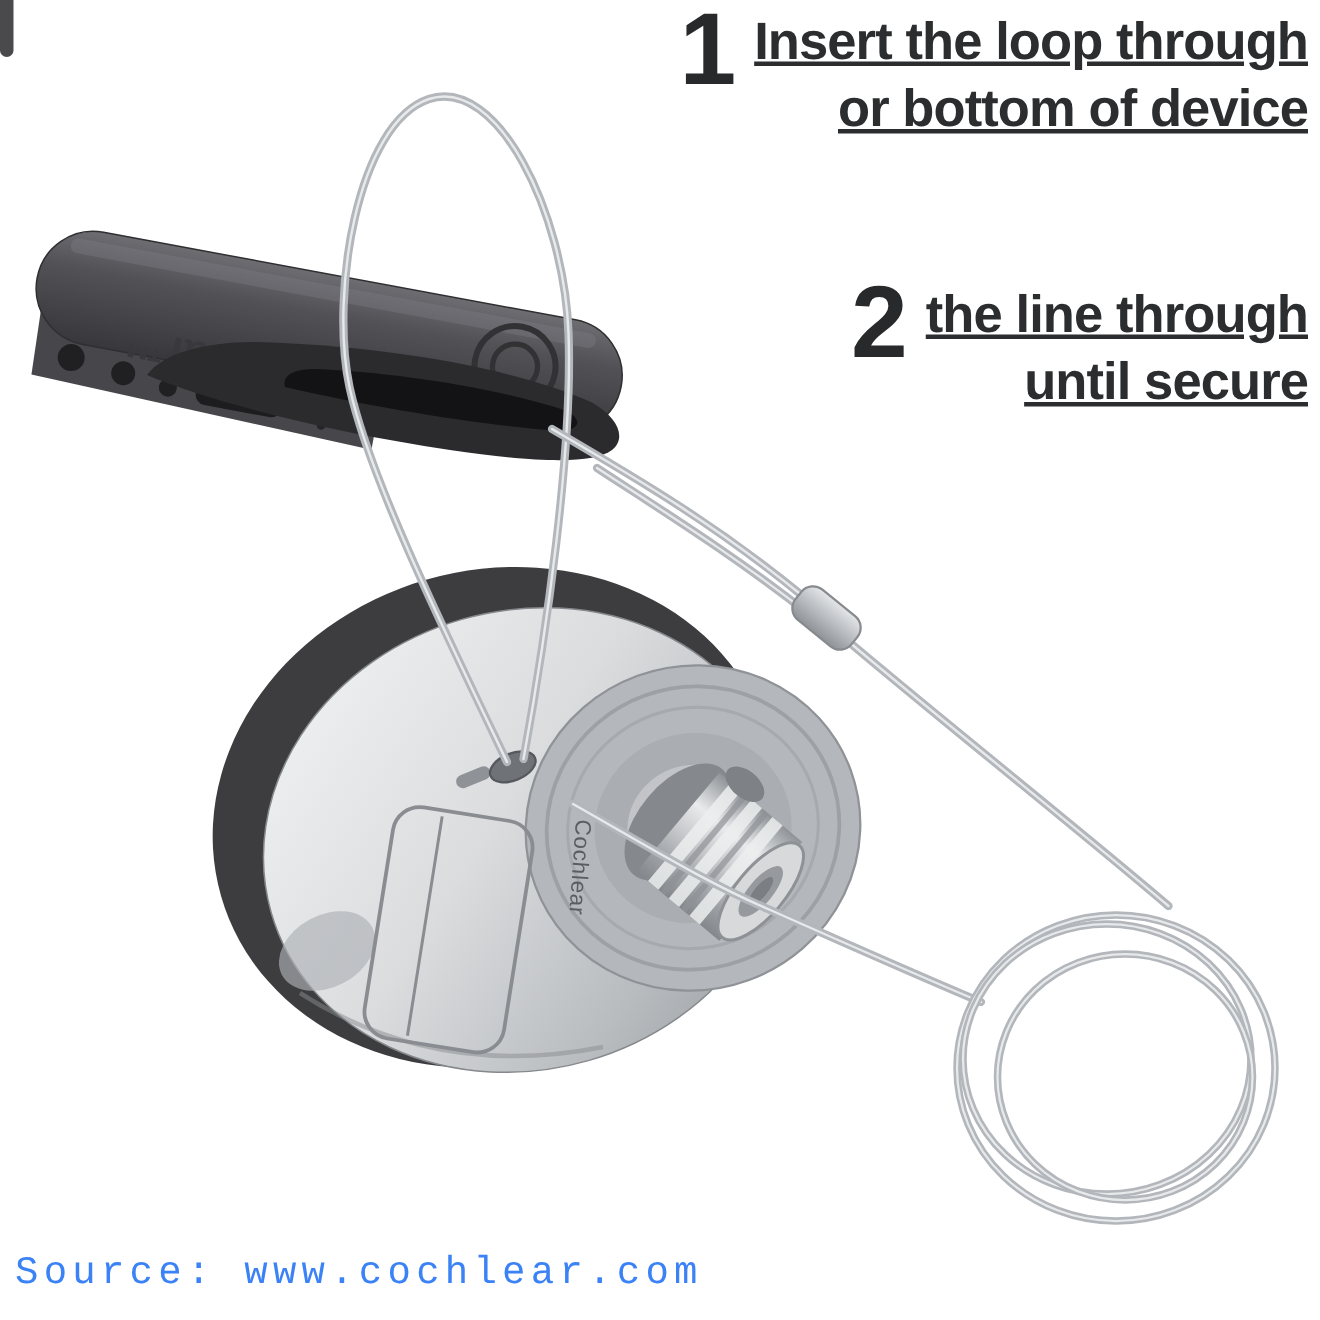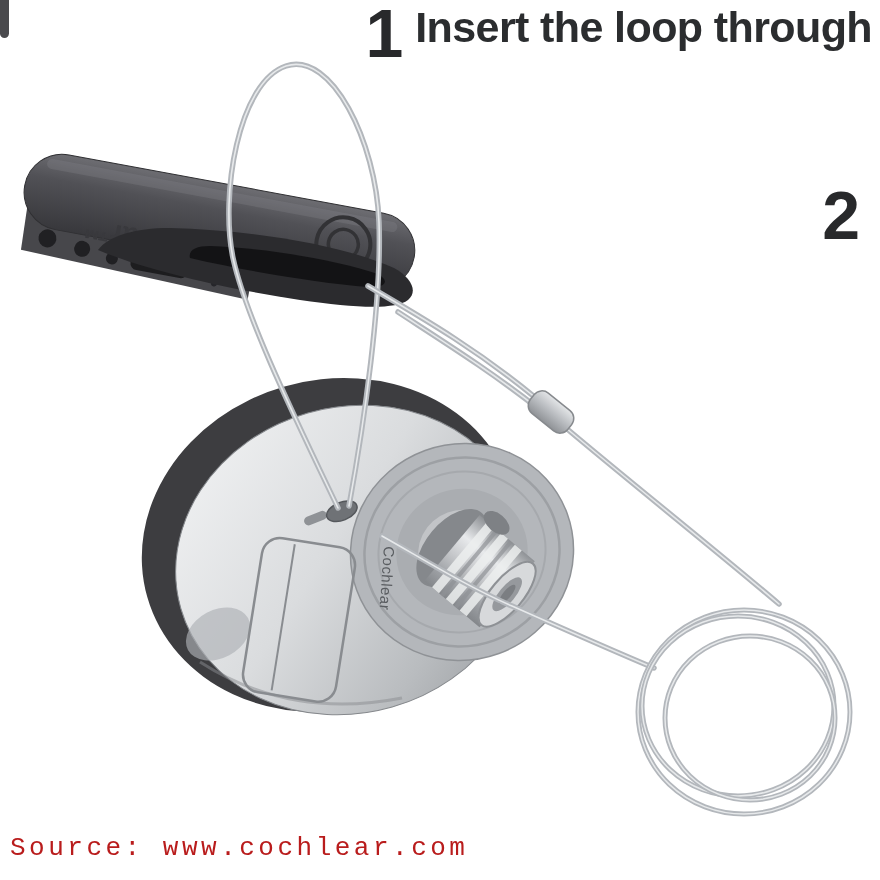--- a/index.html
+++ b/index.html
@@ -18,27 +18,27 @@
     justify-content:flex-end;gap:14px;
   }
   .step-1{top:2px;}
   .step-2{top:184px;}
   .step-number{
     font-size:68px;font-weight:bold;color:#28292b;line-height:62px;
     letter-spacing:-2px;
   }
   .step-text{
     text-align:right;color:#2b2d2f;font-weight:bold;
-    font-size:43px;line-height:45px;letter-spacing:-0.6px;
-    padding-top:3px;white-space:nowrap;
+    font-size:35px;line-height:45px;letter-spacing:-0.6px;
+    padding-top:3px;white-space:nowrap;text-decoration:underline;
   }
   .source-caption{
     position:absolute;left:10px;top:833px;
     font-family:"Liberation Mono",monospace;
-    font-size:26px;letter-spacing:3.5px;color:#b91c1c;white-space:nowrap;
+    font-size:26px;letter-spacing:3.5px;color:#3b82f6;white-space:nowrap;
   }
 </style>
 </head>
 <body>
 
 <div class="corner-tab"></div>
 
 <svg class="illustration" viewBox="0 0 880 880" aria-hidden="true">
   <defs>
     <linearGradient id="gBody" x1="0" y1="0" x2="1" y2="1">
@@ -169,22 +169,25 @@
     <ellipse cx="738" cy="706" rx="96" ry="90" stroke="#eceef0" stroke-width="1.5" opacity="0.9"></ellipse>
     <ellipse cx="750" cy="718" rx="85" ry="82" stroke="#b3b7bc" stroke-width="5"></ellipse>
     <ellipse cx="750" cy="718" rx="85" ry="82" stroke="#eceef0" stroke-width="1.5" opacity="0.9"></ellipse>
   </g>
 </svg>
 
 <div class="step step-1">
   <div class="step-number">1</div>
   <div class="step-text">
     <div>Insert the loop through</div>
+    <div>or bottom of device</div>
   </div>
 </div>
 
 <div class="step step-2">
   <div class="step-number">2</div>
   <div class="step-text">
+    <div>the line through</div>
+    <div>until secure</div>
   </div>
 </div>
 
 <div class="source-caption">Source: www.cochlear.com</div>
 
 </body></html>

